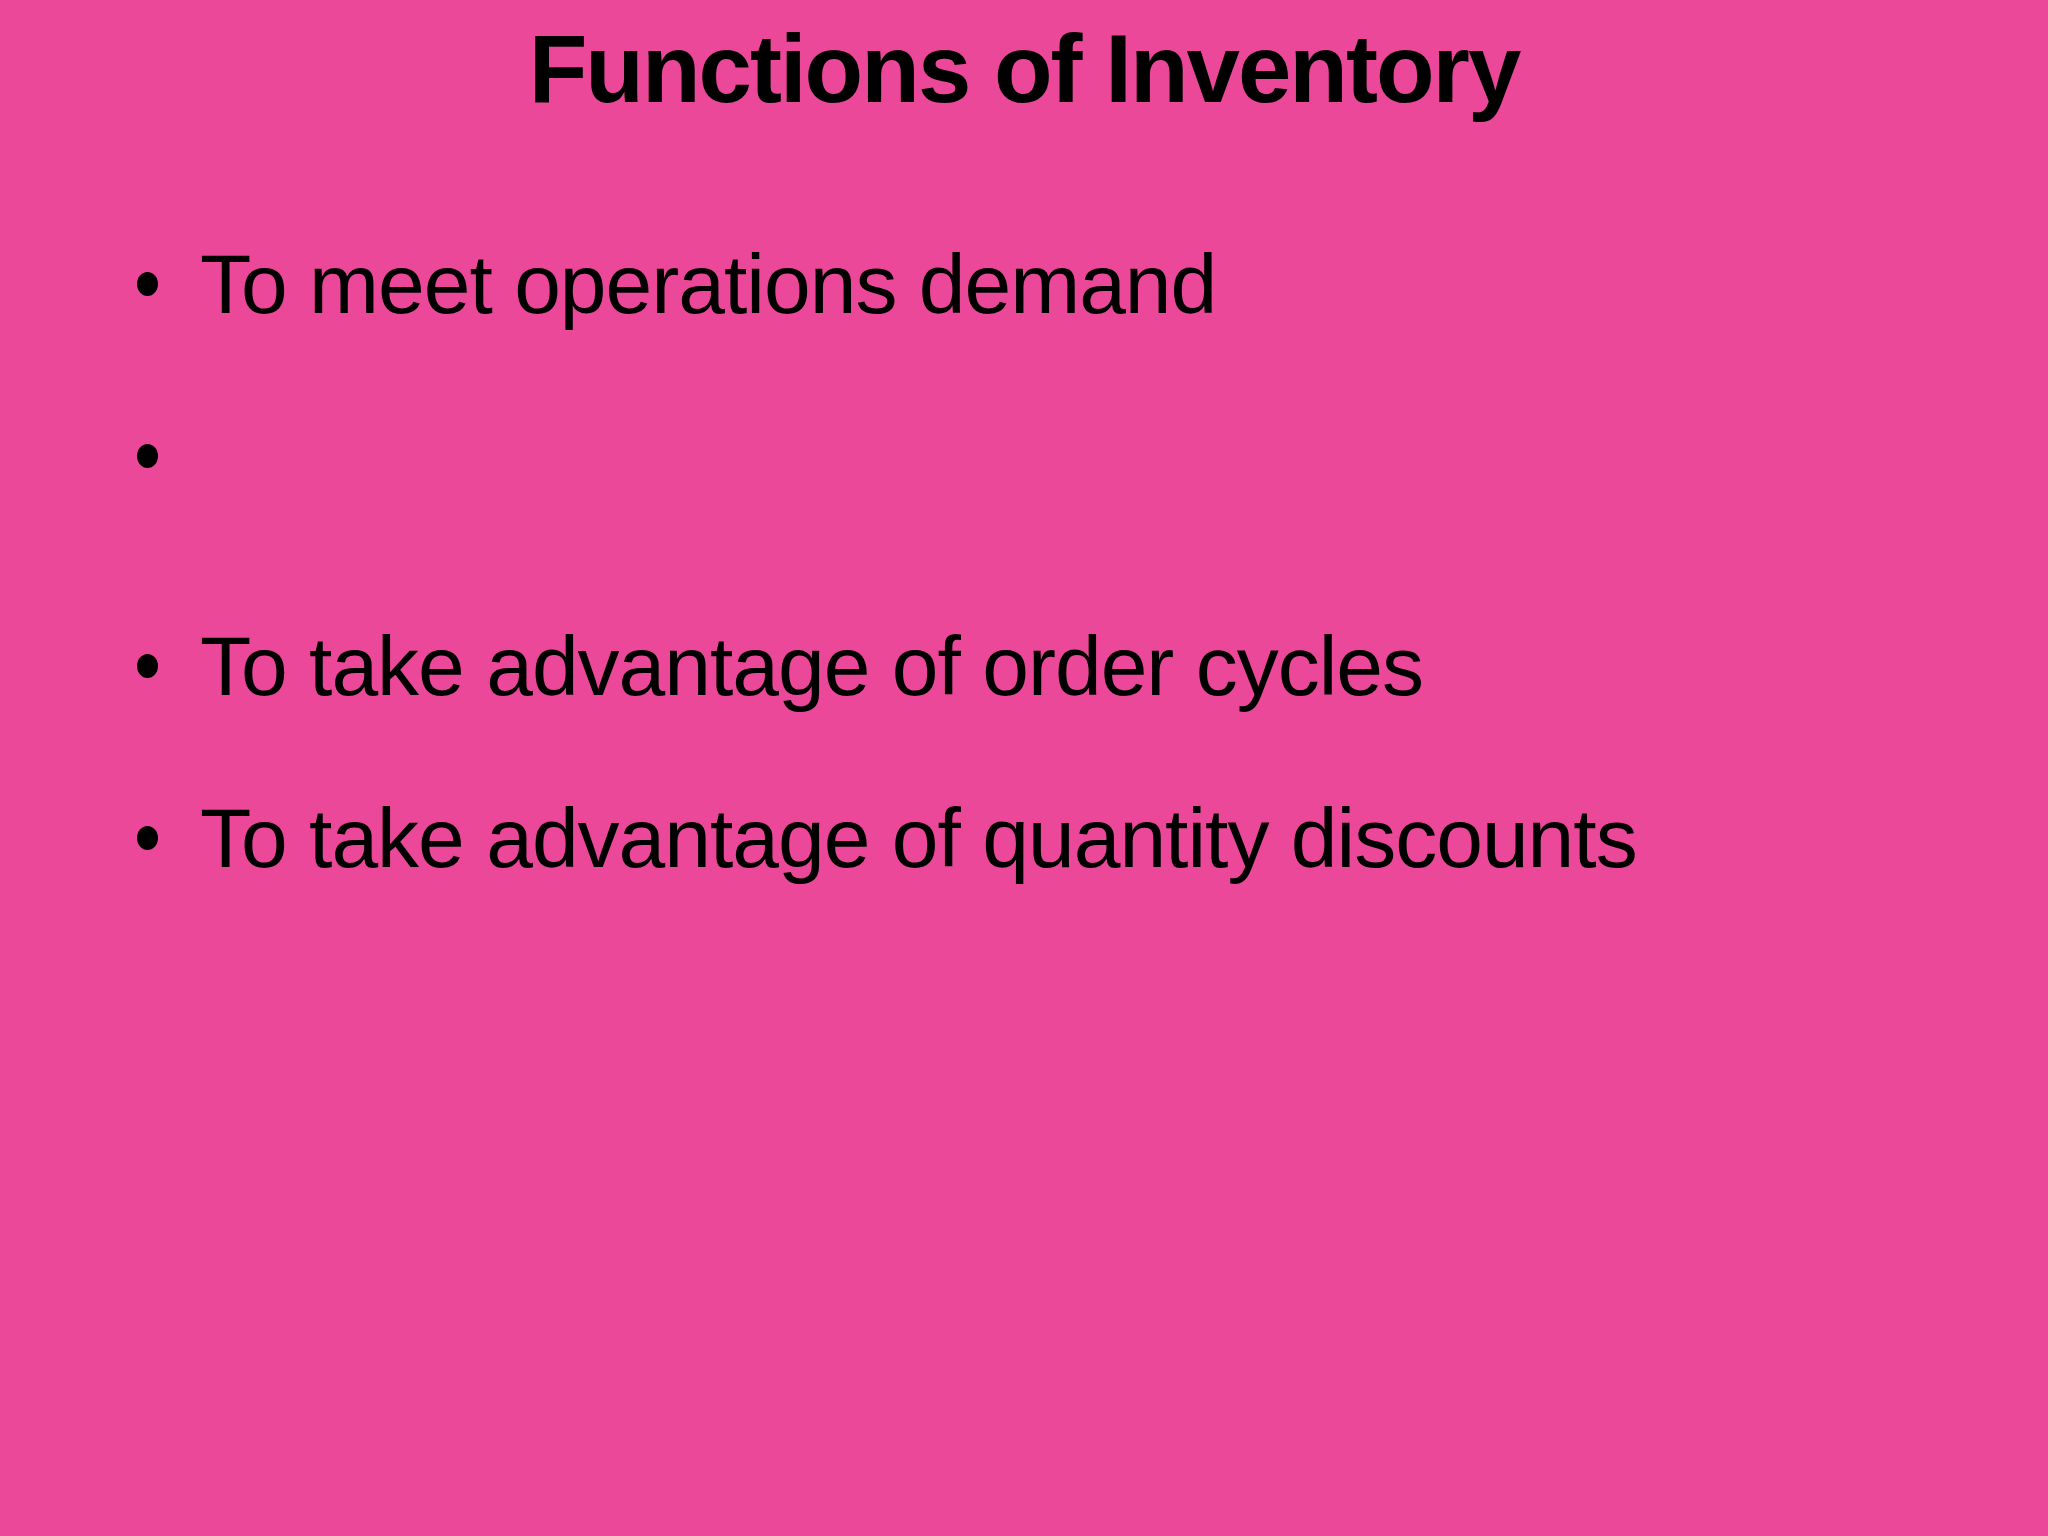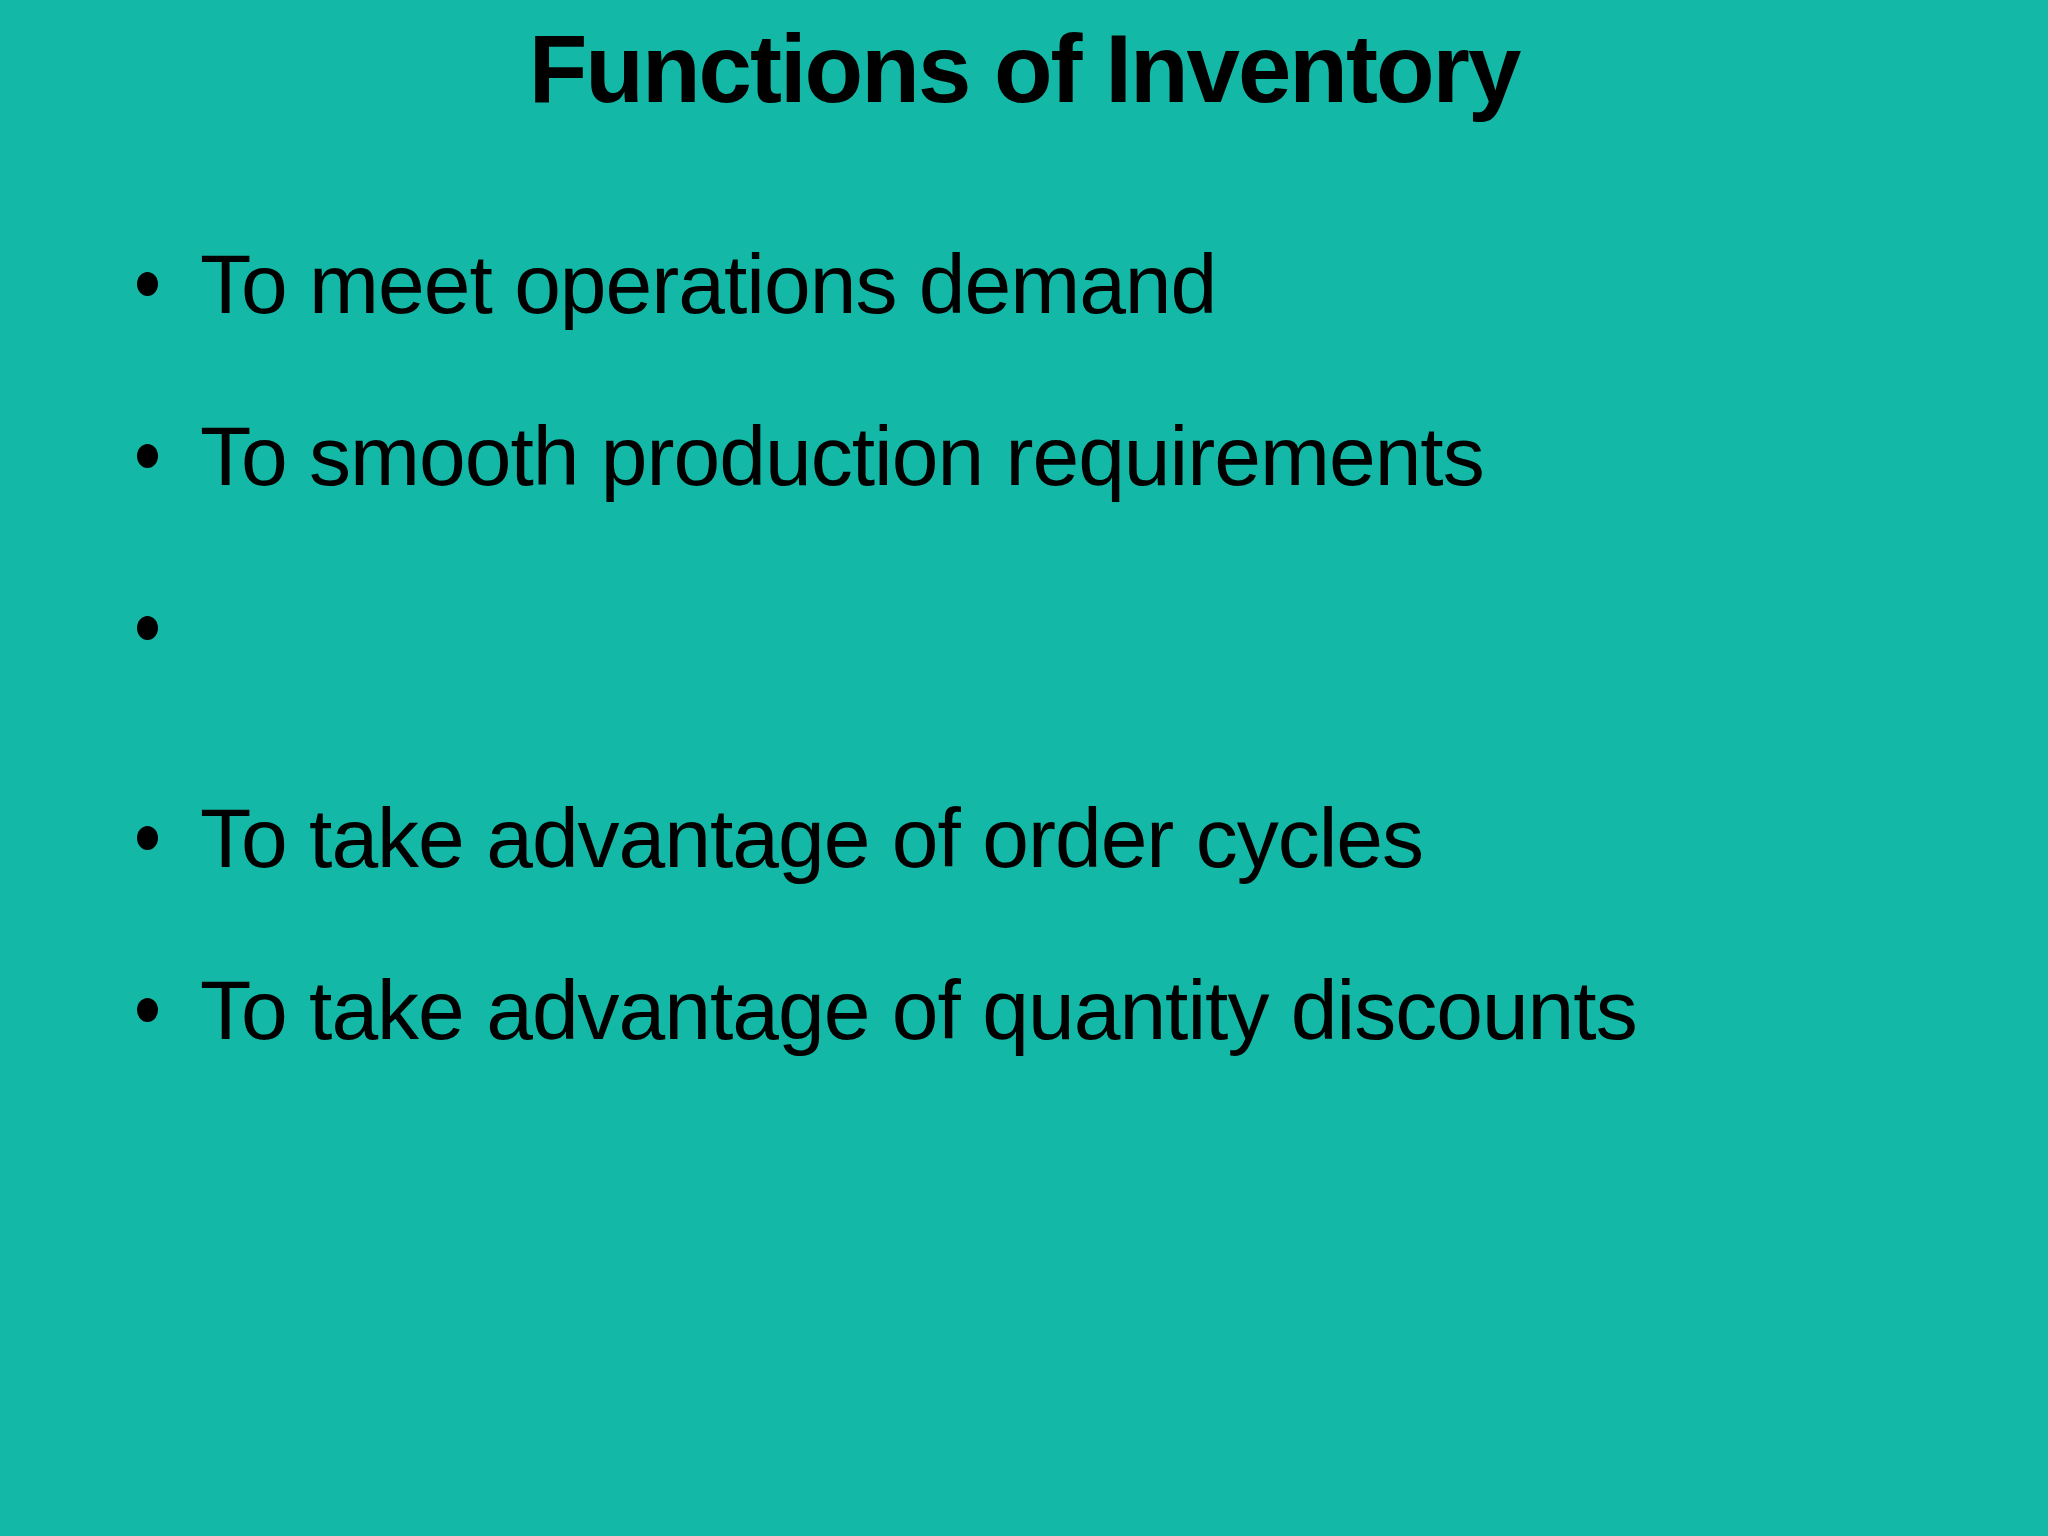--- a/index.html
+++ b/index.html
@@ -4,21 +4,21 @@
 <style>
   html, body {
     margin: 0;
     padding: 0;
     background: #ffffff;
   }
   .slide {
     position: relative;
     width: 2048px;
     height: 1536px;
-    background: #14b8a6;
+    background: #ec4899;
     overflow: hidden;
     font-family: "Liberation Sans", sans-serif;
     color: #000000;
   }
   .slide-title {
     position: absolute;
     top: 14px;
     left: 0;
     width: 100%;
     margin: 0;
@@ -68,24 +68,20 @@
 <div class="slide">
   <h1 class="slide-title">Functions of Inventory</h1>
 
   <ul class="bullet-list">
     <li class="bullet-item">
       <span class="bullet-dot"></span>
       <span class="bullet-text">To meet operations demand</span>
     </li>
     <li class="bullet-item">
       <span class="bullet-dot"></span>
-      <span class="bullet-text">To smooth production requirements</span>
-    </li>
-    <li class="bullet-item">
-      <span class="bullet-dot"></span>
     </li>
     <li class="bullet-item group-start">
       <span class="bullet-dot"></span>
       <span class="bullet-text">To take advantage of order cycles</span>
     </li>
     <li class="bullet-item">
       <span class="bullet-dot"></span>
       <span class="bullet-text">To take advantage of quantity discounts</span>
     </li>
   </ul>

